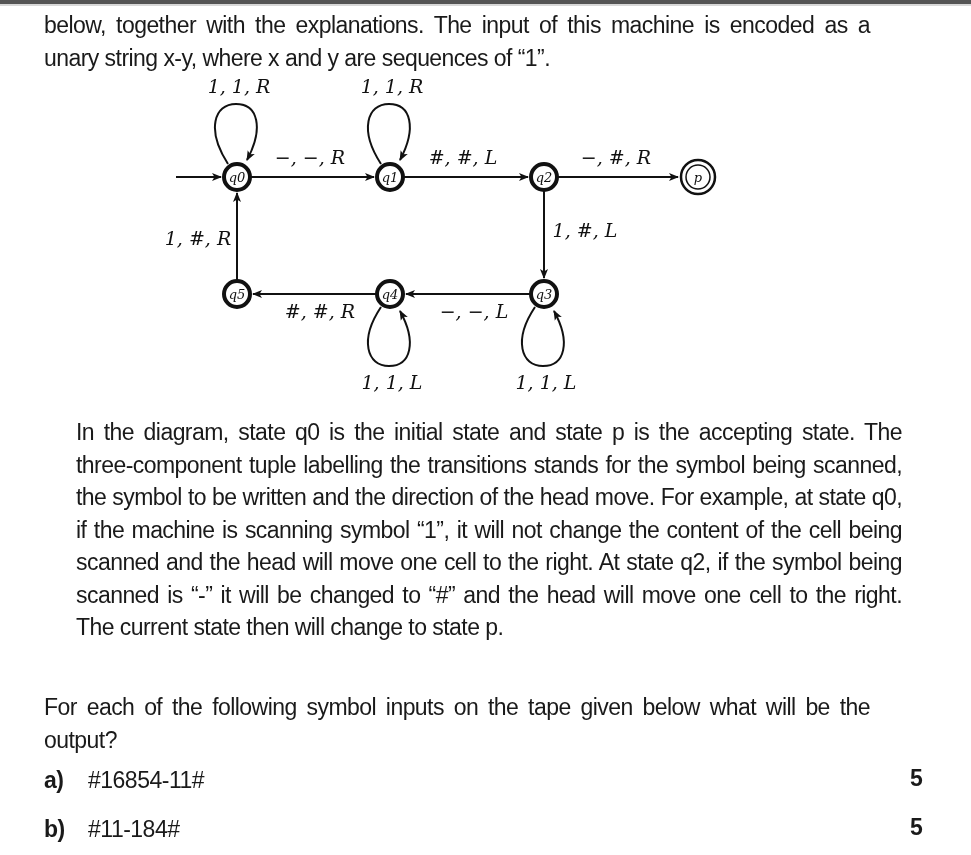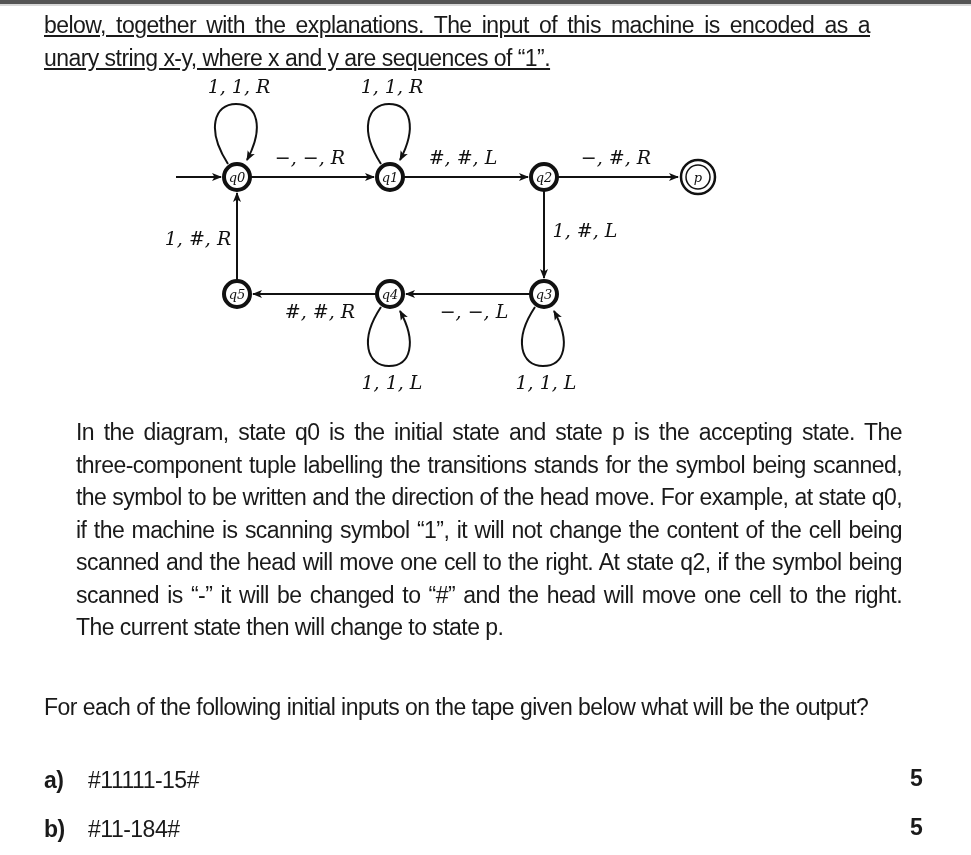--- a/index.html
+++ b/index.html
@@ -3,21 +3,21 @@
 <meta charset="utf-8">
 <style>
   html, body { margin: 0; padding: 0; background: #ffffff; }
   body { width: 971px; height: 855px; position: relative; overflow: hidden;
          font-family: "Liberation Sans", "DejaVu Sans", sans-serif; color: #1a1a1a; }
   .topbar { position: absolute; left: 0; top: 0; width: 971px; height: 4px; background: #555555; }
   .topbar-shadow { position: absolute; left: 0; top: 4px; width: 971px; height: 2px; background: #d8d8d8; }
   .para { position: absolute; left: 44px; width: 826px; font-size: 23px; line-height: 32.5px;
           text-align: justify; letter-spacing: -0.55px; word-spacing: 0px; font-stretch: condensed; }
   .para.last-left { text-align-last: left; }
-  #intro { top: 9px; text-decoration: underline; }
+  #intro { top: 9px; }
   #explain { top: 416px; margin-left: 32px; }
   #question { top: 691px; }
   .q-item { position: absolute; left: 44px; font-size: 23px; line-height: 30px; letter-spacing: -0.5px; }
   .q-item .lbl { font-weight: bold; display: inline-block; width: 44px; }
   .q-marks { position: absolute; left: 910px; font-size: 23px; font-weight: bold; }
   #qa { top: 765px; } #qb { top: 814px; }
   #ma { top: 765px; } #mb { top: 814px; }
   svg#diagram { position: absolute; left: 0; top: 0; }
   .tlabel { font-family: "DejaVu Serif", "Liberation Serif", serif; font-style: italic; font-size: 19px; fill: #111; }
   .slabel { font-family: "DejaVu Serif", "Liberation Serif", serif; font-style: italic; font-size: 13px; fill: #111; }
@@ -97,23 +97,23 @@
   <text x="585" y="237" text-anchor="middle" class="tlabel">1, #, L</text>
   <text x="546" y="389" text-anchor="middle" class="tlabel">1, 1, L</text>
   <text x="474" y="318" text-anchor="middle" class="tlabel">−, −, L</text>
   <text x="392" y="389" text-anchor="middle" class="tlabel">1, 1, L</text>
   <text x="320" y="318" text-anchor="middle" class="tlabel">#, #, R</text>
   <text x="198" y="245" text-anchor="middle" class="tlabel">1, #, R</text>
 </svg>
 
 <div id="explain" class="para last-left">In the diagram, state q0 is the initial state and state p is the accepting state. The three-component tuple labelling the transitions stands for the symbol being scanned, the symbol to be written and the direction of the head move. For example, at state q0, if the machine is scanning symbol “1”, it will not change the content of the cell being scanned and the head will move one cell to the right. At state q2, if the symbol being scanned is “-” it will be changed to “#” and the head will move one cell to the right. The current state then will change to state p.</div>
 
-<div id="question" class="para last-left">For each of the following initial inputs on the tape given below what will be the output?</div>
+<div id="question" class="para last-left">For each of the following symbol inputs on the tape given below what will be the output?</div>
 
 <div id="qa" class="q-item">
-  <span class="lbl">a)</span><span>#11111-15#</span>
+  <span class="lbl">a)</span><span>#16854-11#</span>
 </div>
 <div id="ma" class="q-marks">5</div>
 
 <div id="qb" class="q-item">
   <span class="lbl">b)</span><span>#11-184#</span>
 </div>
 <div id="mb" class="q-marks">5</div>
 
 </body></html>

